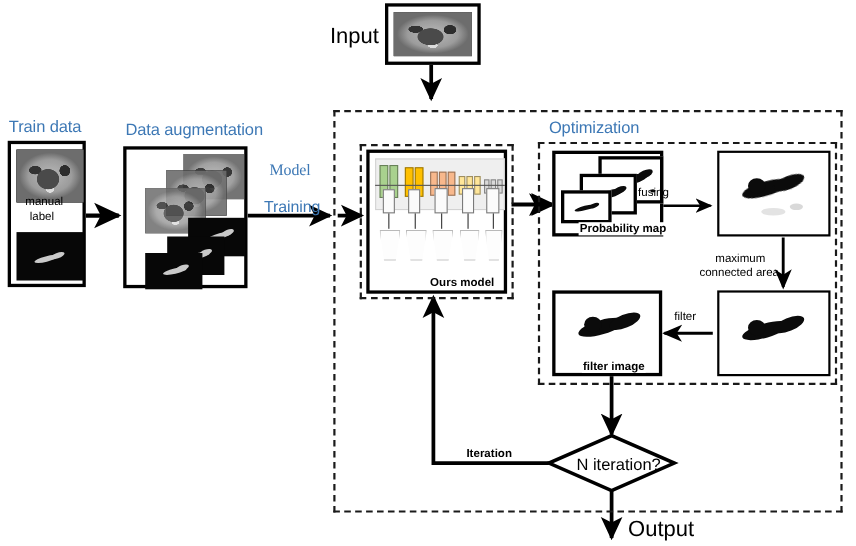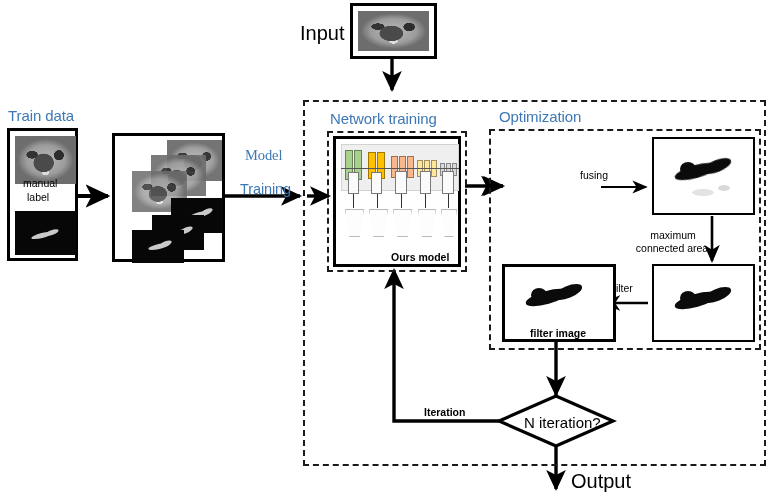--- a/index.html
+++ b/index.html
@@ -208,20 +208,21 @@
 
     <div class="mask-img" style="position:absolute; left:5px; top:80px; width:61px; height:44px;">
       <div class="blob" style="left:16px; top:22px; width:22px; height:5px; transform:rotate(-14deg);"></div>
       <div class="blob" style="left:30px; top:19px; width:14px; height:5px; transform:rotate(-20deg);"></div>
     </div>
   </div>
 
   <div class="abs lbl-plain" style="left:23px; top:178px;">manual</div>
   <div class="abs lbl-plain" style="left:27px; top:192px;">label</div>
 
+  <div class="abs lbl-blue bigger" style="left:114px; top:110px;">Data augmentation</div>
 
   <div class="abs solid-box" style="left:112px; top:133px; width:113px; height:129px;">
 
     <div class="ct-img" style="position:absolute; left:52px; top:4px; width:55px; height:41px; opacity:0.95;"></div>
     <div class="ct-img" style="position:absolute; left:36px; top:19px; width:55px; height:41px; opacity:0.9;"></div>
     <div class="ct-img" style="position:absolute; left:17px; top:35px; width:55px; height:41px; opacity:0.85;"></div>
 
     <div class="mask-img" style="position:absolute; left:56px; top:62px; width:52px; height:35px;">
       <div class="blob" style="left:18px; top:14px; width:22px; height:5px; transform:rotate(-15deg);"></div>
       <div class="blob" style="left:30px; top:11px; width:12px; height:5px; transform:rotate(-22deg);"></div>
@@ -232,21 +233,20 @@
     </div>
     <div class="mask-img" style="position:absolute; left:17px; top:94px; width:52px; height:33px;">
       <div class="blob" style="left:16px; top:14px; width:22px; height:5px; transform:rotate(-13deg);"></div>
       <div class="blob" style="left:28px; top:11px; width:12px; height:5px; transform:rotate(-20deg);"></div>
     </div>
   </div>
 
   <div class="abs lbl-blue" style="left:245px; top:147px;font-family:Liberation Serif, serif;">Model</div>
   <div class="abs lbl-blue" style="left:240px; top:165px;margin-top:16px;">Training</div>
 
-  <div class="abs lbl-blue bigger" style="left:330px; top:110px;">Network training</div>
 
   <div class="abs dashed-box" style="left:327px; top:131px; width:140px; height:141px;"></div>
 
   <div class="abs solid-box" style="left:333px; top:136px; width:128px; height:131px;">
 
     <div class="net-band" style="left:5px; top:5px; width:118px; height:47px;"></div>
 
     <div class="net-col" style="left:9px; top:9px;">
       <div class="net-bar" style="left:0px; top:2px; width:8px; height:30px; background:#a9d18e;"></div>
       <div class="net-bar" style="left:9px; top:2px; width:8px; height:30px; background:#a9d18e;"></div>
@@ -294,20 +294,36 @@
     <div class="abs" style="left:89px; top:55px; width:1.4px; height:14px; background:#333;"></div>
     <div class="abs" style="left:112px; top:55px; width:1.4px; height:14px; background:#333;"></div>
 
     <div class="abs lbl-bold-sm" style="left:40px; top:112px;margin-left:15px;">Ours model</div>
   </div>
 
   <div class="abs lbl-blue bigger" style="left:499px; top:108px;">Optimization</div>
 
   <div class="abs dashed-box" style="left:489px; top:129px; width:272px; height:221px;"></div>
 
+  <div class="abs solid-box" style="left:502px; top:137px; width:101px; height:78px;">
+    <div class="mask-img" style="position:absolute; left:39px; top:2px; width:59px; height:43px; background:#fff; border:3px solid #000;">
+      <div class="blob-dark" style="left:16px; top:14px; width:26px; height:8px; transform:rotate(-16deg);"></div>
+      <div class="blob-dark" style="left:31px; top:10px; width:16px; height:7px; transform:rotate(-24deg);"></div>
+      <div class="blob-dark" style="left:44px; top:27px; width:5px; height:3px;"></div>
+    </div>
+    <div class="mask-img" style="position:absolute; left:22px; top:18px; width:52px; height:37px; background:#fff; border:3px solid #000;">
+      <div class="blob-dark" style="left:12px; top:12px; width:24px; height:7px; transform:rotate(-15deg);"></div>
+      <div class="blob-dark" style="left:26px; top:9px; width:14px; height:6px; transform:rotate(-23deg);"></div>
+    </div>
+    <div class="mask-img" style="position:absolute; left:5px; top:33px; width:46px; height:30px; background:#fff; border:3px solid #000;">
+      <div class="blob-dark" style="left:9px; top:11px; width:20px; height:4px; transform:rotate(-15deg);"></div>
+      <div class="blob-dark" style="left:22px; top:9px; width:10px; height:4px; transform:rotate(-22deg);"></div>
+    </div>
+    <div class="abs lbl-bold-sm" style="left:21px; top:62px; background:#fff; padding:0 1px;">Probability map</div>
+  </div>
 
   <div class="abs lbl-plain" style="left:580px; top:170px;">fusing</div>
 
   <div class="abs solid-box-thin" style="left:652px; top:137px; width:103px; height:78px; overflow:hidden;">
     <div class="blob-dark" style="left:20px; top:26px; width:44px; height:13px; transform:rotate(-16deg); filter:blur(0.4px);"></div>
     <div class="blob-dark" style="left:48px; top:21px; width:30px; height:12px; transform:rotate(-22deg); filter:blur(0.4px);"></div>
     <div class="blob-dark" style="left:26px; top:23px; width:16px; height:14px;"></div>
     <div class="abs" style="left:38px; top:50px; width:22px; height:7px; background:#e3e3e3; border-radius:50%;"></div>
     <div class="abs" style="left:64px; top:46px; width:12px; height:6px; background:#d9d9d9; border-radius:50%;"></div>
   </div>
@@ -316,21 +332,21 @@
   <div class="abs lbl-plain ctr" style="left:625px; top:243px; width:94px;">connected area</div>
 
   <div class="abs solid-box-thin" style="left:652px; top:264px; width:103px; height:78px; overflow:hidden;">
     <div class="blob-dark" style="left:20px; top:28px; width:44px; height:13px; transform:rotate(-16deg);"></div>
     <div class="blob-dark" style="left:48px; top:23px; width:30px; height:12px; transform:rotate(-22deg);"></div>
     <div class="blob-dark" style="left:26px; top:25px; width:16px; height:14px;"></div>
   </div>
 
   <div class="abs lbl-plain" style="left:613px; top:283px;">filter</div>
 
-  <div class="abs solid-box" style="left:502px; top:264px; width:114px; height:78px; overflow:hidden;">
+  <div class="abs solid-box" style="left:502px; top:264px; width:100px; height:78px; overflow:hidden;">
     <div class="blob-dark" style="left:20px; top:24px; width:44px; height:13px; transform:rotate(-16deg);"></div>
     <div class="blob-dark" style="left:48px; top:19px; width:30px; height:12px; transform:rotate(-22deg);"></div>
     <div class="blob-dark" style="left:26px; top:21px; width:16px; height:14px;"></div>
     <div class="abs lbl-bold-sm" style="left:24px; top:60px; background:#fff; padding:0 1px;">filter image</div>
   </div>
 
   <div class="abs lbl-serifish" style="left:524px; top:414px;">N iteration?</div>
 
   <div class="abs lbl-bold-sm" style="left:424px; top:406px;">Iteration</div>
 

